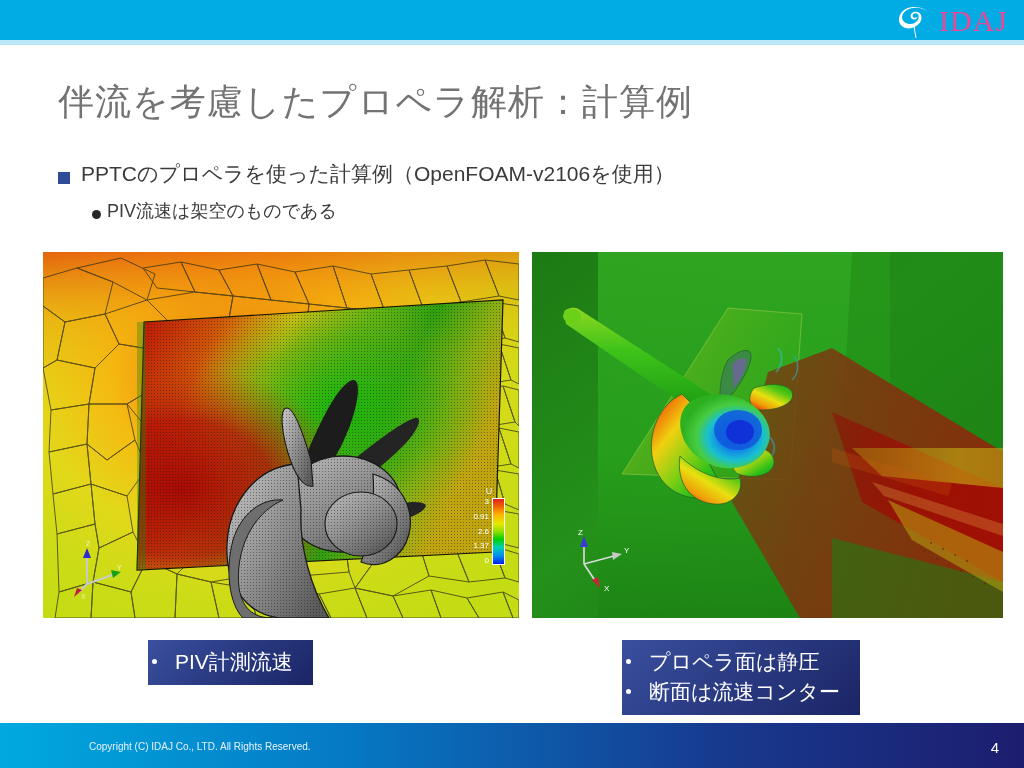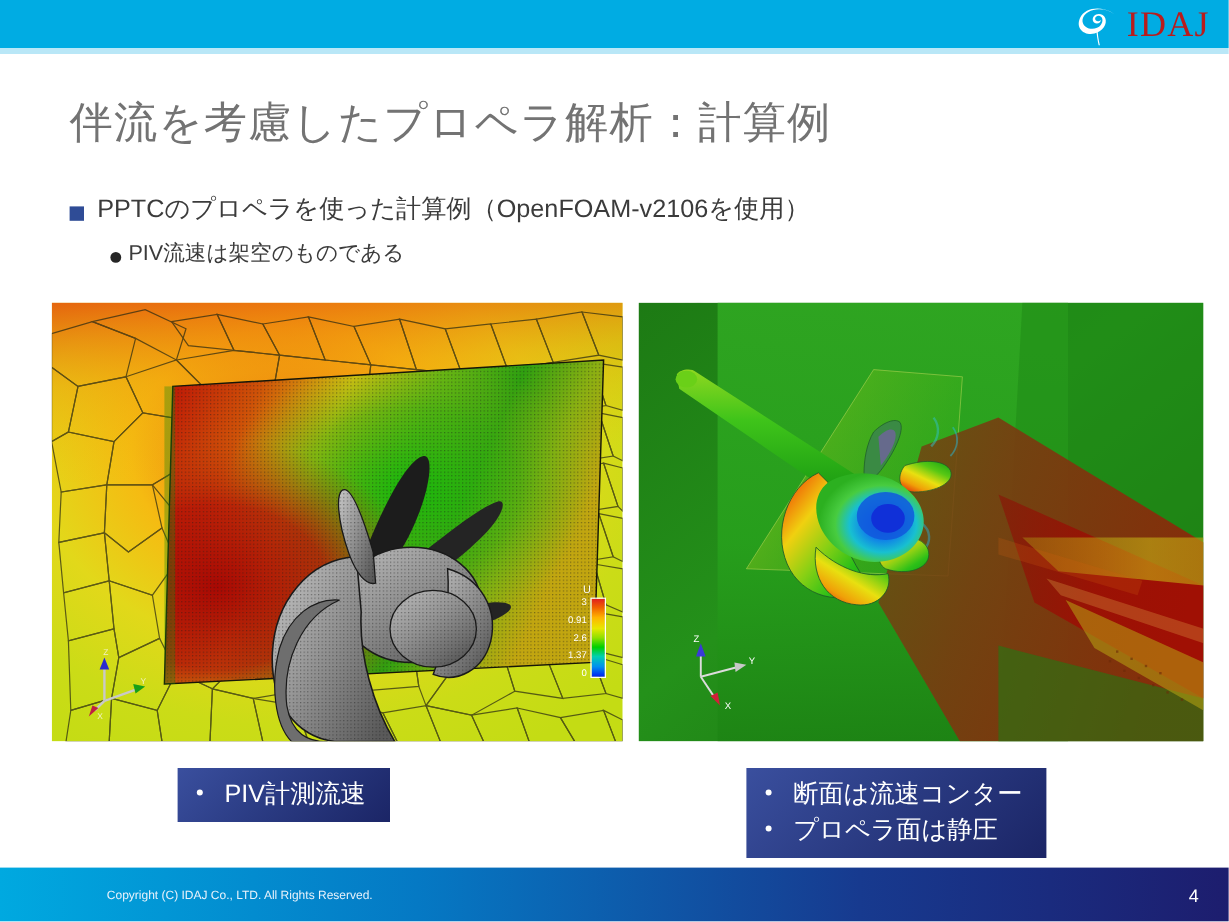--- a/index.html
+++ b/index.html
@@ -19,21 +19,21 @@
   #header-underline{
     position:absolute; left:0; top:40px; width:1024px; height:5px;
     background:#b9e7f7;
   }
   #logo{
     position:absolute; right:16px; top:3px; height:36px;
     display:flex; align-items:center; gap:2px;
   }
   #logo-mark{ width:42px; height:34px; display:block; }
   #logo-text{
-    color:#b91c1c; font-family:"Liberation Serif","DejaVu Serif",serif;
+    color:#ec4899; font-family:"Liberation Serif","DejaVu Serif",serif;
     font-size:30px; letter-spacing:1px; line-height:30px;
   }
 
   
   #page-title{
     position:absolute; left:58px; top:78px;
     font-size:36px; color:#737373; letter-spacing:1px;
     white-space:nowrap;
   }
 
@@ -101,21 +101,21 @@
   .triad{ position:absolute; }
   #triad-left { left:22px; bottom:18px; width:60px; height:60px; }
   #triad-right{ left:34px; bottom:24px; width:74px; height:66px; }
   .triad svg{ display:block; }
 
   
   .caption-box{
     position:absolute;
     background:linear-gradient(135deg,#3a4f9e 0%,#2b3c84 45%,#1b2566 100%);
     color:#ffffff;
-    padding:7px 20px 8px 16px;
+    padding:7px 20px 8px 4px;
     text-align:right;
   }
   #caption-left { left:148px; top:640px; }
   #caption-right{ left:622px; top:640px; }
   .caption-line{
     display:flex; align-items:baseline; gap:18px;
     font-size:21px; line-height:1.42; white-space:nowrap;
   }
   .caption-line .cdot{
     width:5px; height:5px; border-radius:50%; background:#ffffff;
@@ -561,23 +561,23 @@
 <div class="caption-box" id="caption-left">
   <div class="caption-line">
     <span class="cdot"></span>
     <span>PIV計測流速</span>
   </div>
 </div>
 
 <div class="caption-box" id="caption-right">
   <div class="caption-line">
     <span class="cdot"></span>
-    <span>断面は流速コンター</span>
+    <span>プロペラ面は静圧</span>
   </div>
   <div class="caption-line">
     <span class="cdot"></span>
-    <span>プロペラ面は静圧</span>
+    <span>断面は流速コンター</span>
   </div>
 </div>
 
 <div id="footer-bar"></div>
 <div id="footer-copyright">Copyright (C)  IDAJ Co., LTD. All Rights Reserved.</div>
 <div id="page-number">4</div>
 
 </body></html>

